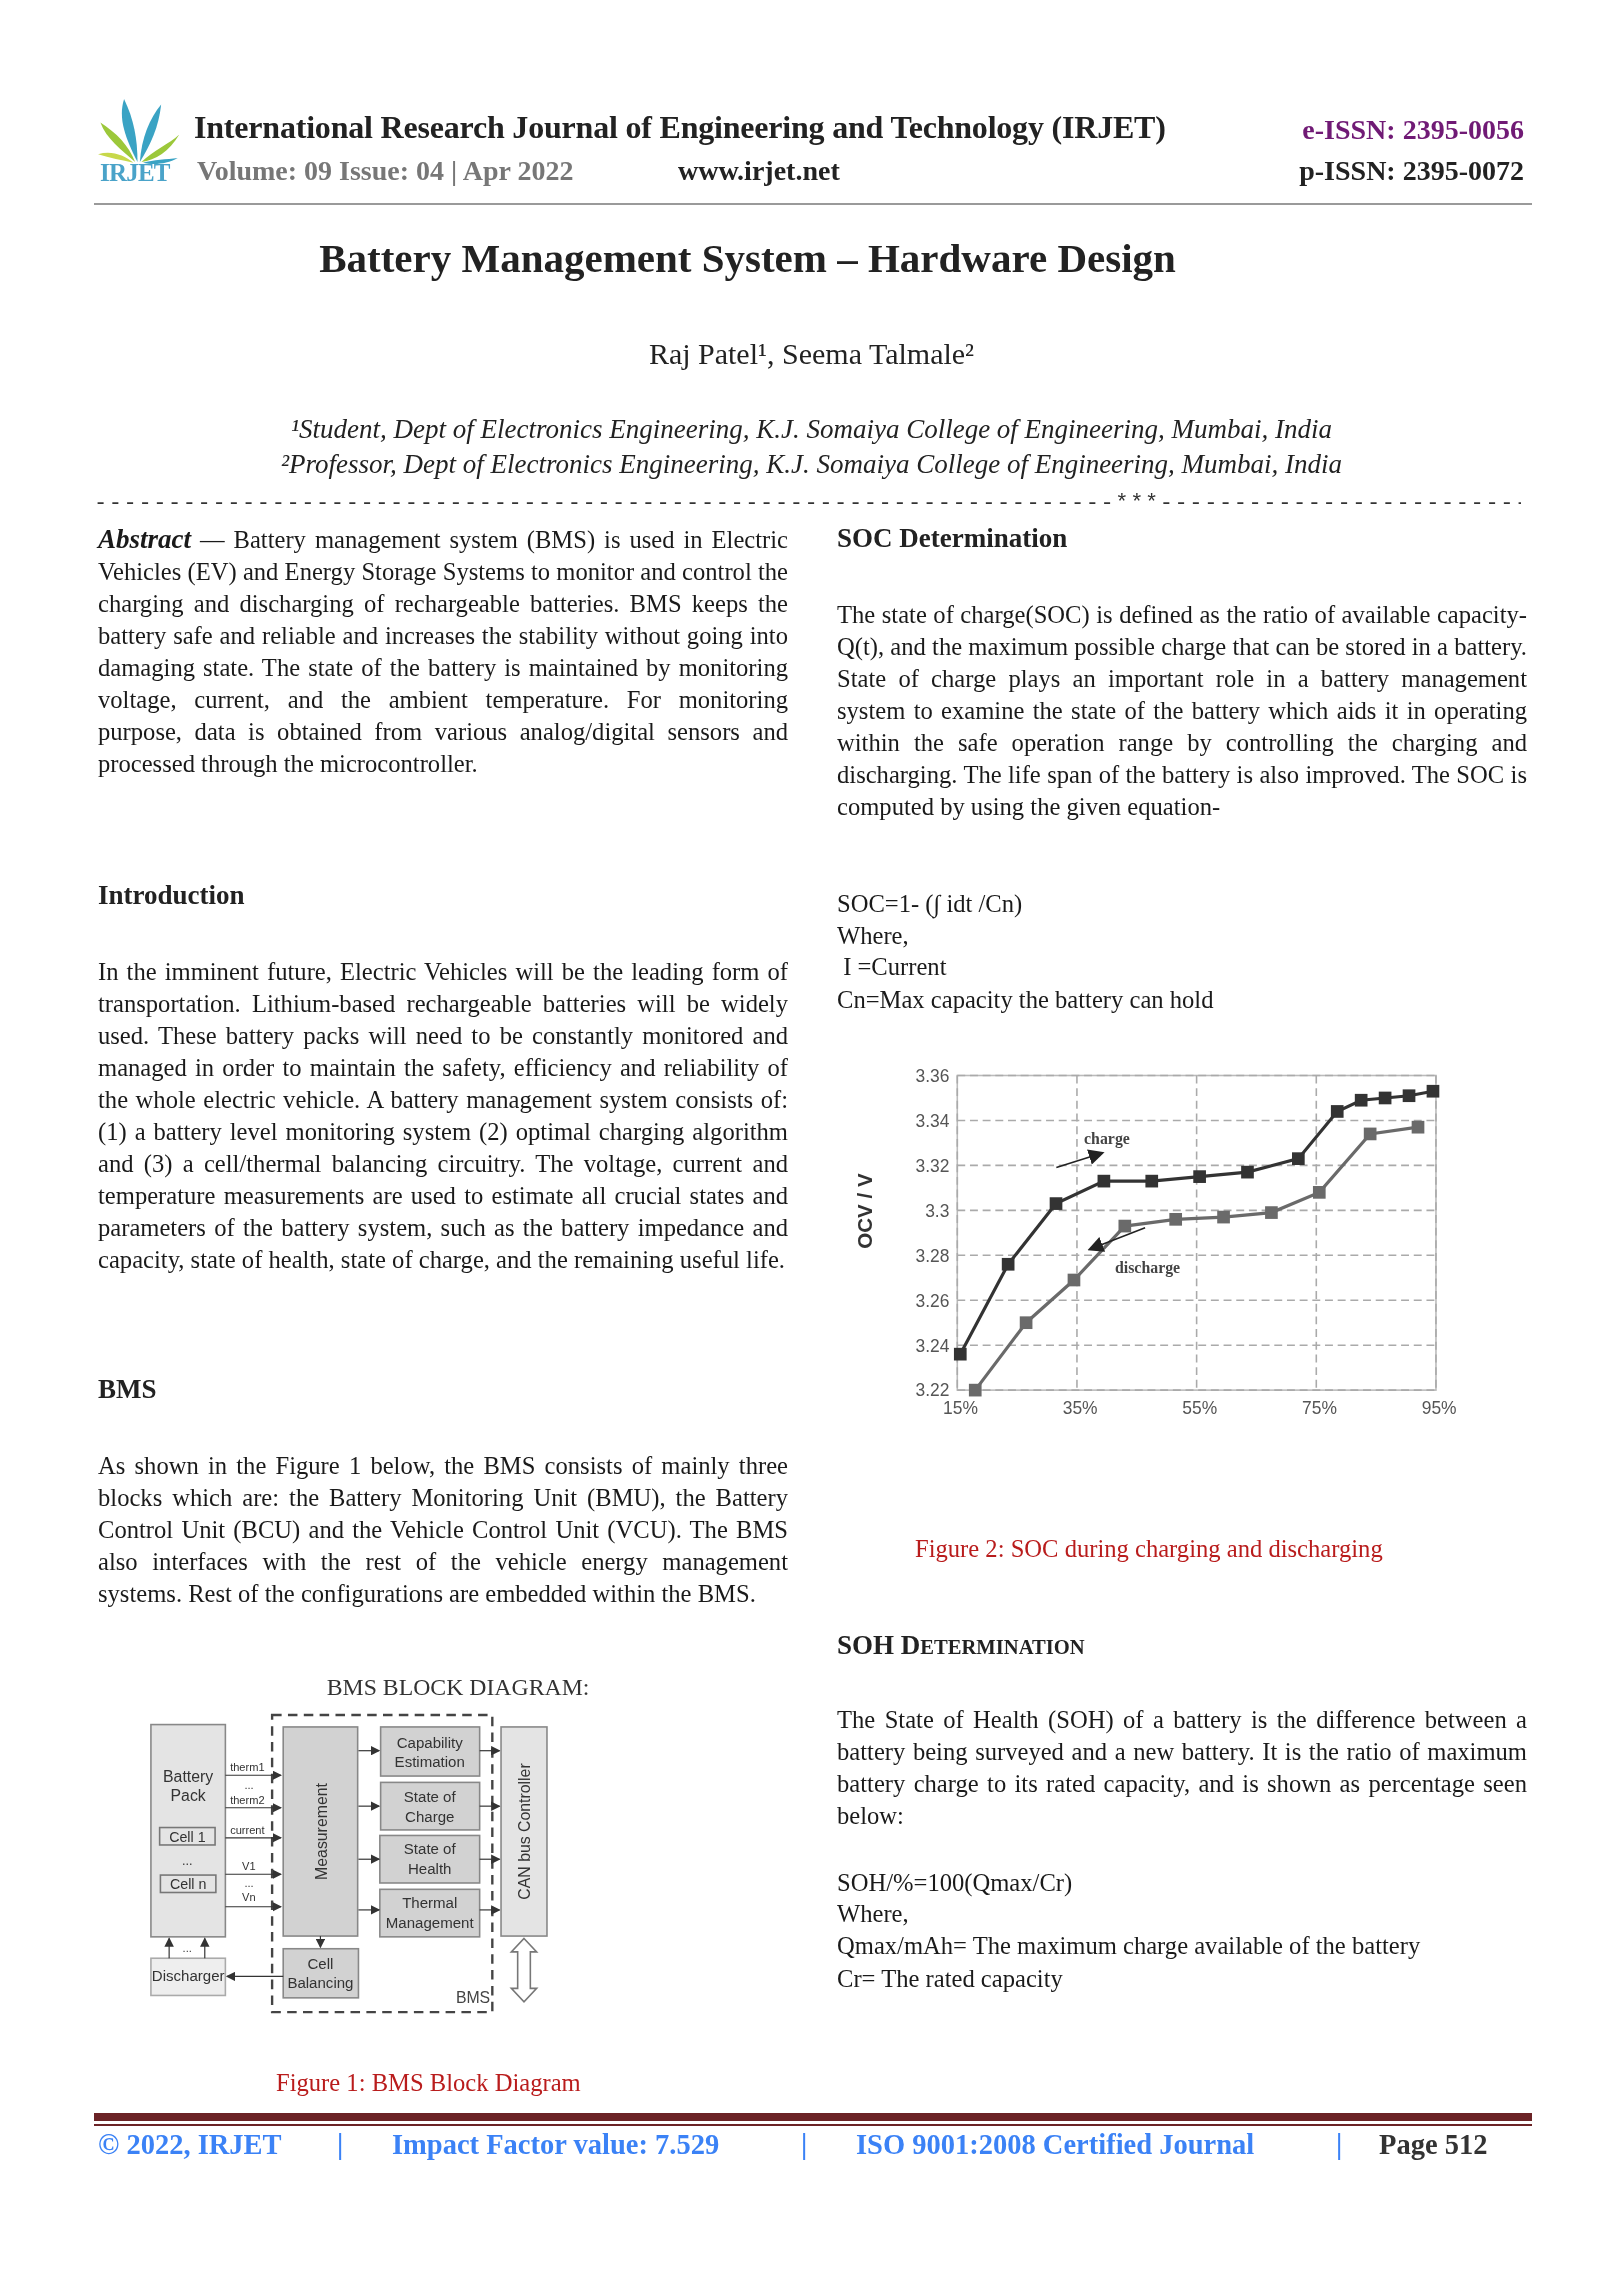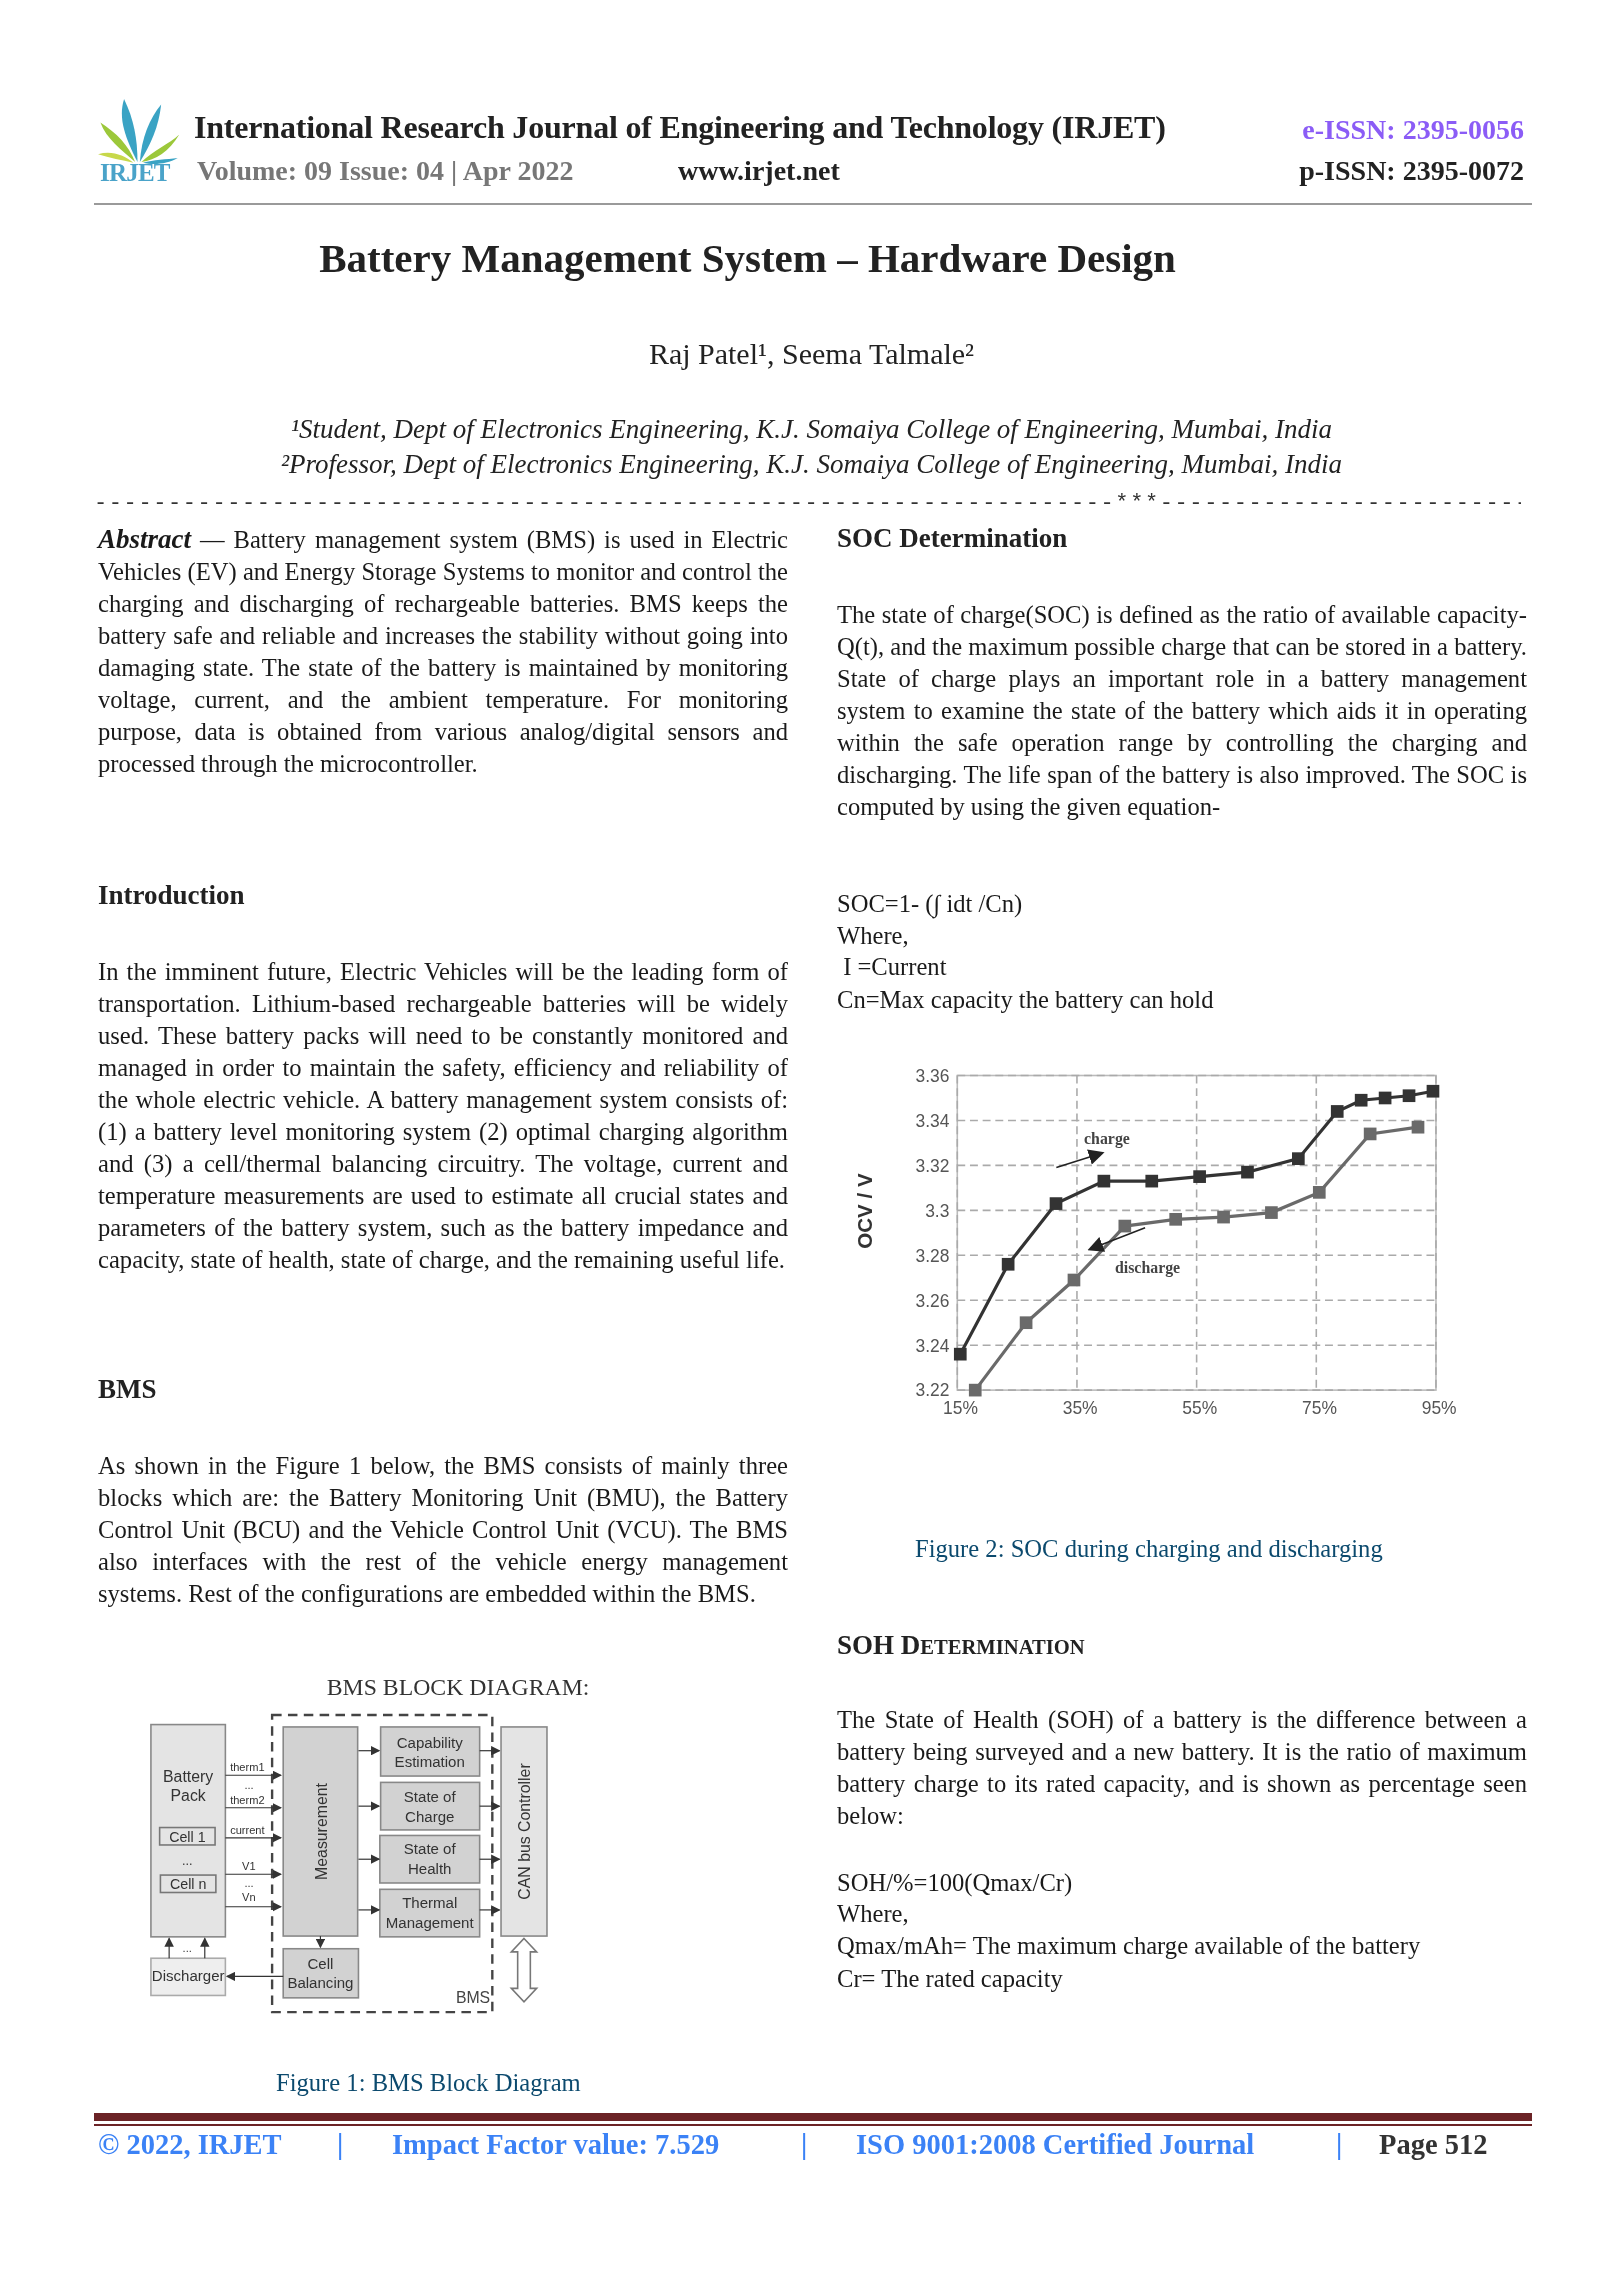--- a/index.html
+++ b/index.html
@@ -1,34 +1,34 @@
 <!DOCTYPE html>
 <html style="font-size:12.7px"><head>
 <meta charset="utf-8">
 <style>
   html, body { margin:0; padding:0; background:#ffffff; }
   body { width:1623px; height:2295px; position:relative; font-family:"Liberation Serif", "DejaVu Serif", serif; color:#1a1a1a; overflow:hidden; }
   .abs { position:absolute; }
   .hdr-title { left:194px; top:109px; font-size:32px; font-weight:bold; color:#222; letter-spacing:-0.2px; }
-  .hdr-eissn { right:99px; top:114px; font-size:28px; font-weight:bold; color:#8b5cf6; }
+  .hdr-eissn { right:99px; top:114px; font-size:28px; font-weight:bold; color:#701a75; }
   .hdr-vol { left:197px; top:155px; font-size:28px; font-weight:bold; color:#777; }
   .hdr-web { left:678px; top:155px; font-size:28px; font-weight:bold; color:#222; }
   .hdr-pissn { right:99px; top:155px; font-size:28px; font-weight:bold; color:#222;text-align:center; }
   .hdr-rule { left:94px; top:203px; width:1438px; height:2.4px; background:#9a9a9a; }
   .logo { left:94px; top:95px; width:87px; height:95px; }
   .logo-text { left:100px; top:159px; font-size:25px; color:#4aa3c9; font-weight:bold; letter-spacing:-0.8px; }
   .title { left:0; width:1495px; top:234px; text-align:center; font-size:41px; font-weight:bold; color:#222; }
   .authors { left:0; width:1623px; top:337px; text-align:center; font-size:30px; font-weight:normal; color:#222; }
   .aff { left:0; width:1623px; text-align:center; font-size:27px; font-style:italic; color:#222; }
   .sep { left:94px; top:491px; width:1427px; font-size:22px; color:#333; letter-spacing:1.6px; white-space:nowrap; overflow:hidden; font-family:"Liberation Mono", monospace; }
   .col { font-size:24.6px; line-height:32px; text-align:justify; color:#1a1a1a; }
   .left { left:98px; width:690px; }
   .right { left:837px; width:690px;margin-top:8px; }
   .h2 { font-size:27px; font-weight:bold; color:#222; }
-  .fig-cap { font-size:24.6px; color:#0c4a6e; }
+  .fig-cap { font-size:24.6px; color:#b91c1c; }
   .foot-bar1 { left:94px; top:2113px; width:1438px; height:8px; background:#6b2326; }
   .foot-bar2 { left:94px; top:2124px; width:1438px; height:2.4px; background:#6b2326; }
   .footer { top:2129px; font-size:28.5px; font-weight:bold; color:#3b82f6; }
   svg text { font-family:"Liberation Sans", "DejaVu Sans", sans-serif; }
 </style>
 </head>
 <body>
 
 <div class="abs logo">
   <svg width="87" height="71" viewBox="0 0 110 90">

